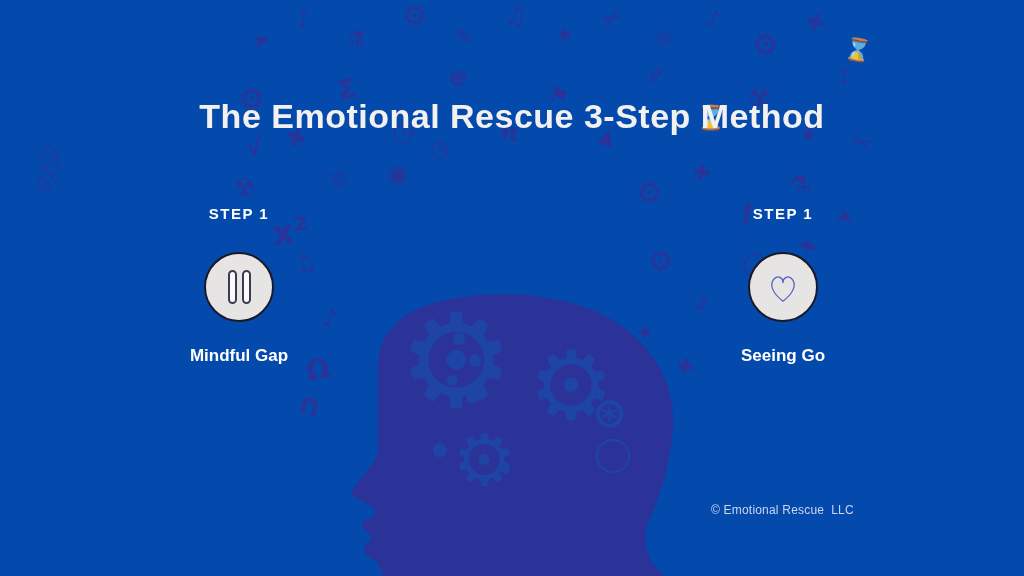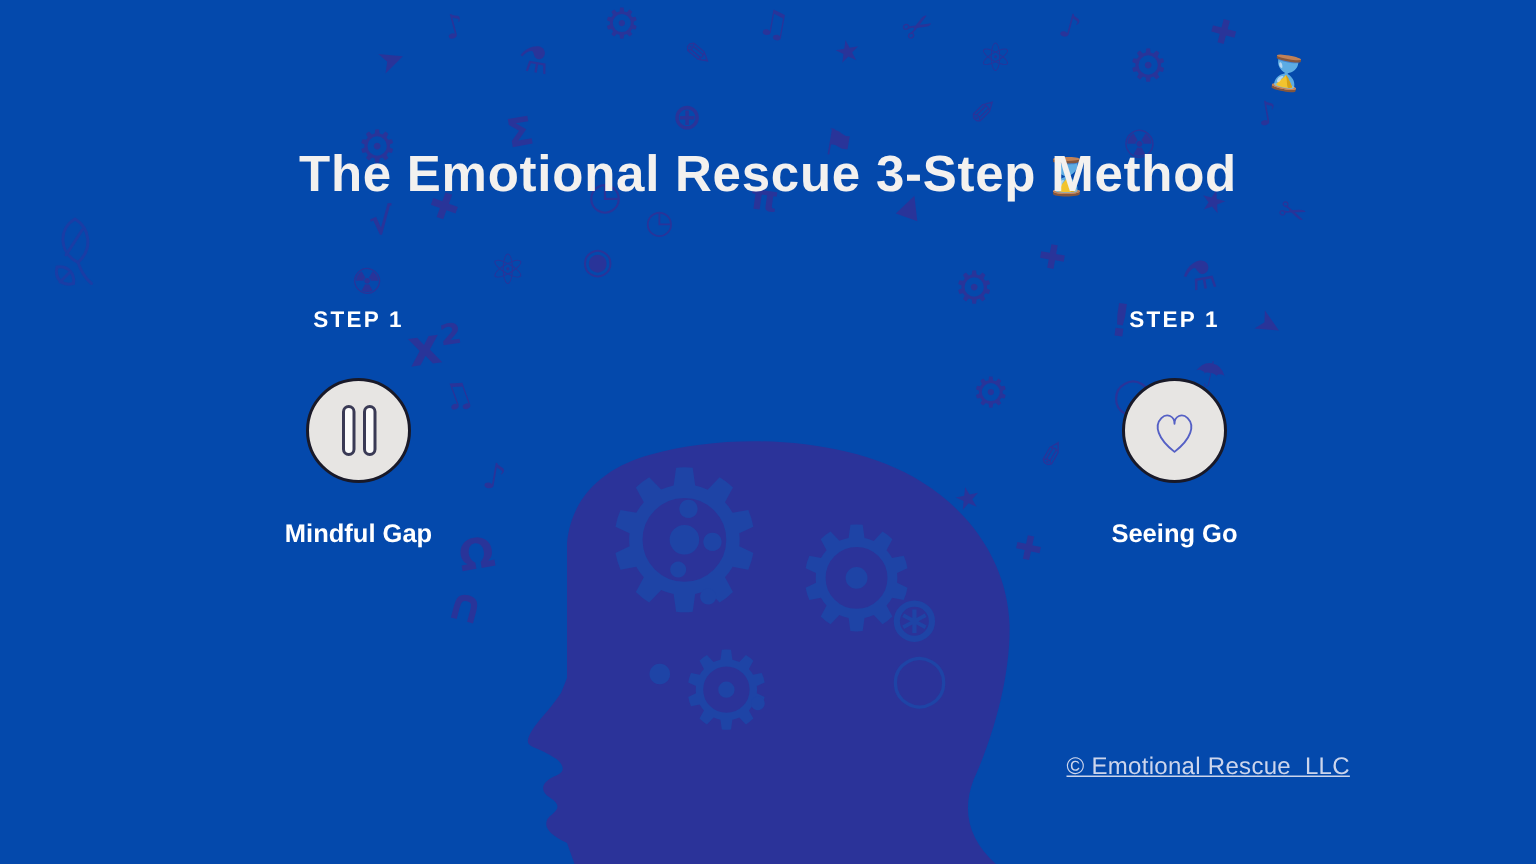--- a/index.html
+++ b/index.html
@@ -39,23 +39,23 @@
   .pause-wrap{display:flex;gap:5px;}
   .bar{
     width:9px;height:34px;border:2px solid var(--bar-stroke,#3a3a55);
     background:var(--bar-fill,#fbfbfb);border-radius:5px;box-sizing:border-box;
   }
   .step-name{
     margin-top:24px;font-size:17px;font-weight:bold;
     color:var(--step-text,#fff);white-space:nowrap;text-align:right;
   }
   .copyright{
-    position:absolute;left:711px;top:503px;font-size:16px;
+    position:absolute;left:711px;top:503px;font-size:12px;
     letter-spacing:.2px;color:var(--copyright-text,#ccd5ec);
-    white-space:pre;z-index:6;text-decoration:underline;
+    white-space:pre;z-index:6;
   }
 </style>
 </head>
 <body>
 
 <div class="slide" style="--background: #0449ac; --artwork: #2b3399; --artwork-light: #1e44a6; --doodle: #1a3da5; --circle-fill: #e7e5e3; --circle-border: #191928; --icon-stroke: #4a55c2; --bar-stroke: #3a3a55; --bar-fill: #fbfbfb; --title-text: #f3f1ef; --step-text: #ffffff; --copyright-text: #ccd5ec;">
 
   <svg class="head-svg" width="1024" height="576" viewBox="0 0 1024 576">
     <path d="M 383 576 L 378 562
              C 363 555, 361 548, 368 543

